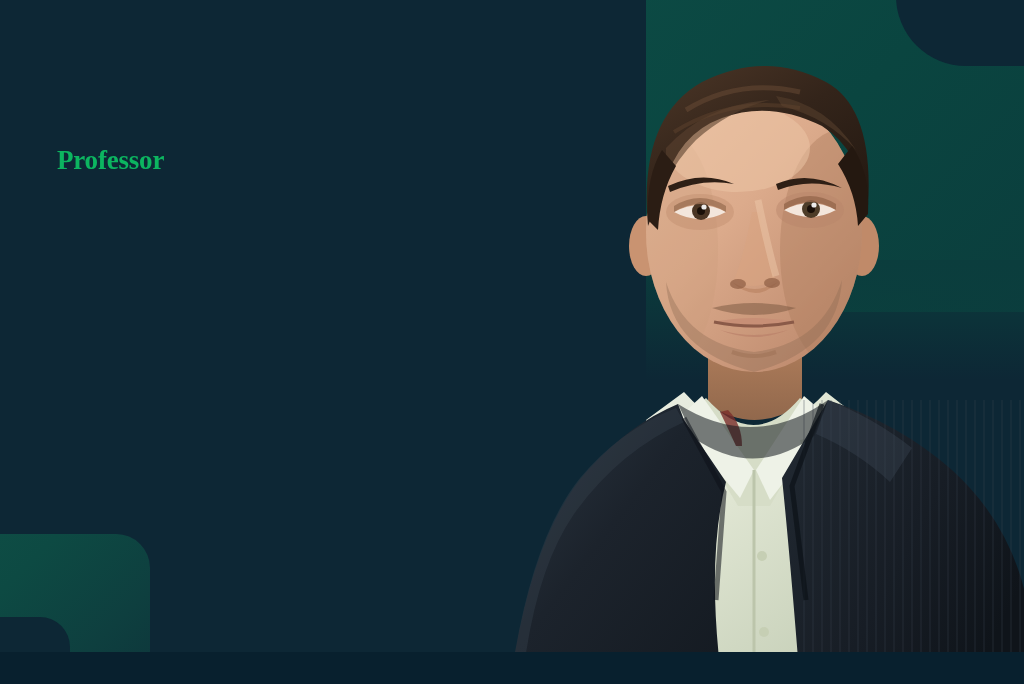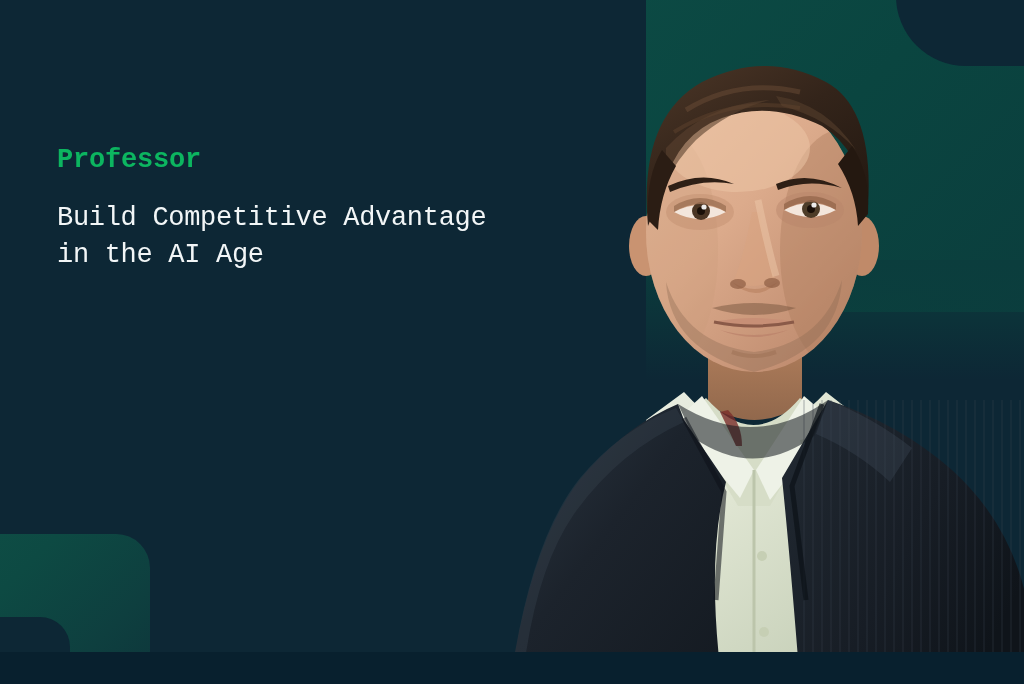--- a/index.html
+++ b/index.html
@@ -6,21 +6,21 @@
     margin: 0;
     padding: 0;
     background: #08202e;
   }
   #stage {
     position: relative;
     width: 1024px;
     height: 652px;
     overflow: hidden;
     background: #0d2735;
-    font-family: Liberation Mono, monospace;
+    font-family: Liberation Serif, serif;
   }
 
   
 
   .bg-base {
     position: absolute;
     inset: 0;
     background: #0d2735;
   }
 
@@ -269,17 +269,15 @@
         <path d="M204 132 Q262 96 330 108" stroke="#61452f" stroke-width="4" fill="none" opacity="0.45"></path>
 
         <path d="M178 220 Q176 176 192 150 L206 166 Q190 194 188 230 Z" fill="#2b1d14"></path>
         <path d="M398 214 Q400 172 382 146 L368 164 Q386 192 388 226 Z" fill="#241810"></path>
       </g>
     </svg>
   </div>
 
   <div class="text-block">
     <p class="eyebrow">Professor</p>
-    <p class="subtitle">Build Competitive Advantage
-in the AI Age</p>
   </div>
 
 </div>
 
 </body></html>

